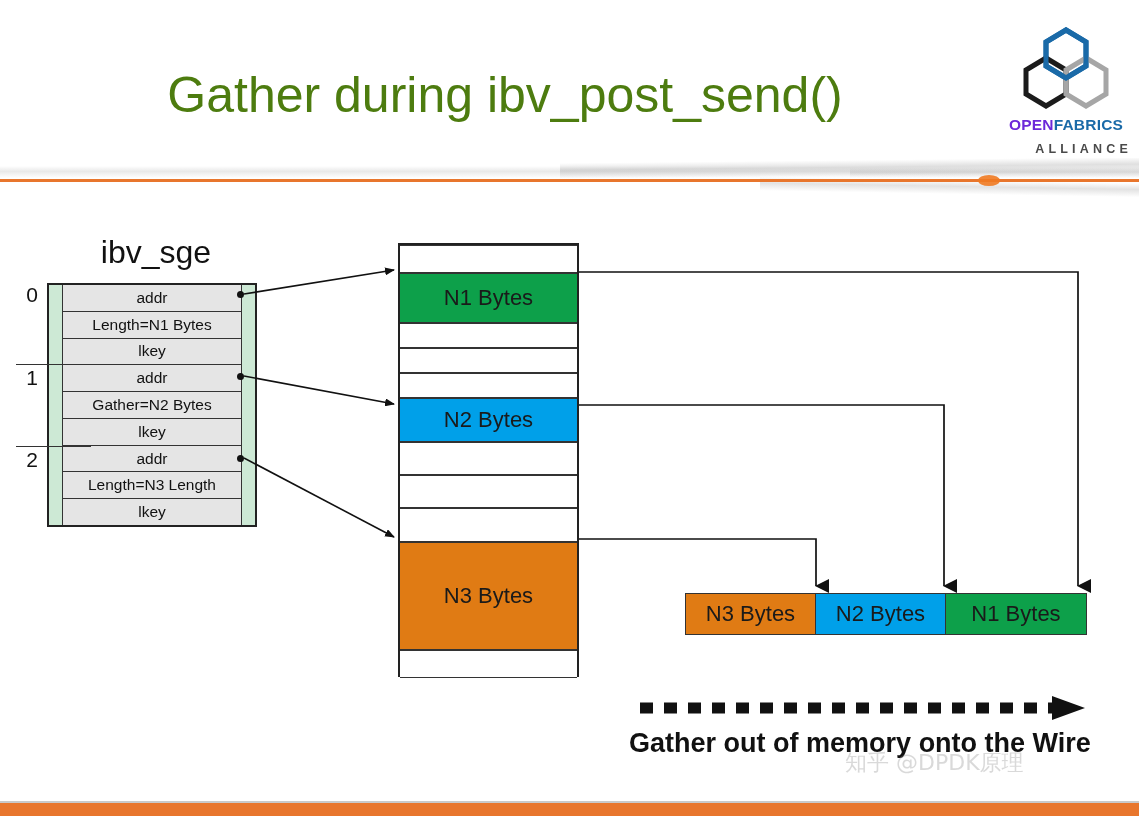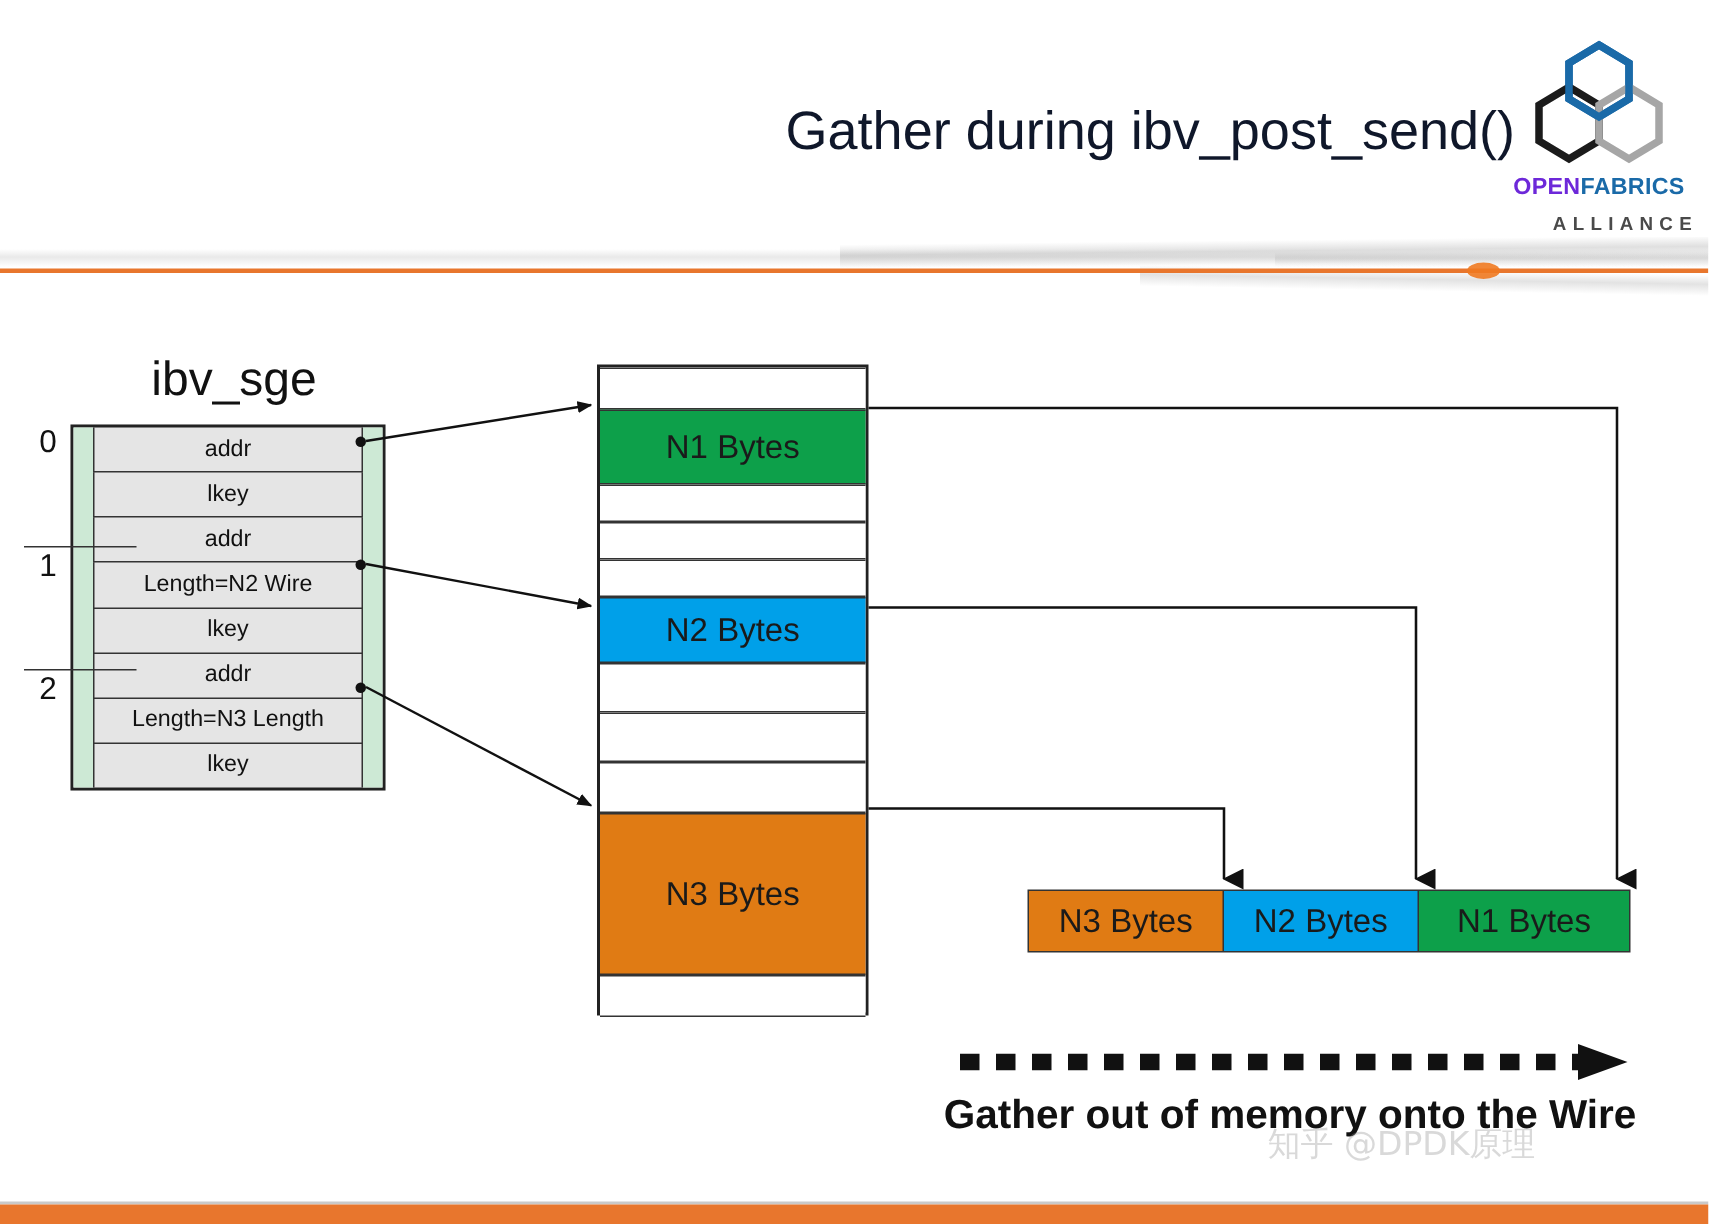--- a/index.html
+++ b/index.html
@@ -11,23 +11,23 @@
     position: relative;
     overflow: hidden;
     font-family: "Liberation Sans", sans-serif;
   }
 
   
   #slide-title {
     position: absolute;
     left: 0; top: 66px;
     width: 1010px;
-    text-align: right;
-    font-size: 36px;
-    color: #0f172a;
+    text-align: center;
+    font-size: 50px;
+    color: #4d7c0f;
     font-family: "Liberation Sans", sans-serif;
     white-space: nowrap;
   }
 
   
   #logo {
     position: absolute;
     left: 1000px; top: 24px;
     width: 132px; height: 128px;
   }
@@ -255,23 +255,24 @@
   <div style="position:absolute;left:978px;top:17px;width:22px;height:11px;border-radius:50%;background:#f07a21;opacity:.9;"></div>
 </div>
 
 <div id="sge-label">ibv_sge</div>
 
 <div id="sge-table">
   <div class="gutter left"></div>
   <div class="gutter right"></div>
   <div class="rows">
     <div class="cell">addr</div>
+    <div class="cell">Length=N1 Bytes</div>
     <div class="cell">lkey</div>
     <div class="cell">addr</div>
-    <div class="cell">Length=N2 Wire</div>
+    <div class="cell">Gather=N2 Bytes</div>
     <div class="cell">lkey</div>
     <div class="cell">addr</div>
     <div class="cell">Length=N3 Length</div>
     <div class="cell">lkey</div>
   </div>
 </div>
 
 <div class="sge-index" style="left:22px;top:283px;">0</div>
 <div class="sge-index" style="left:22px;top:366px;">1</div>
 <div class="sge-index" style="left:22px;top:448px;">2</div>

